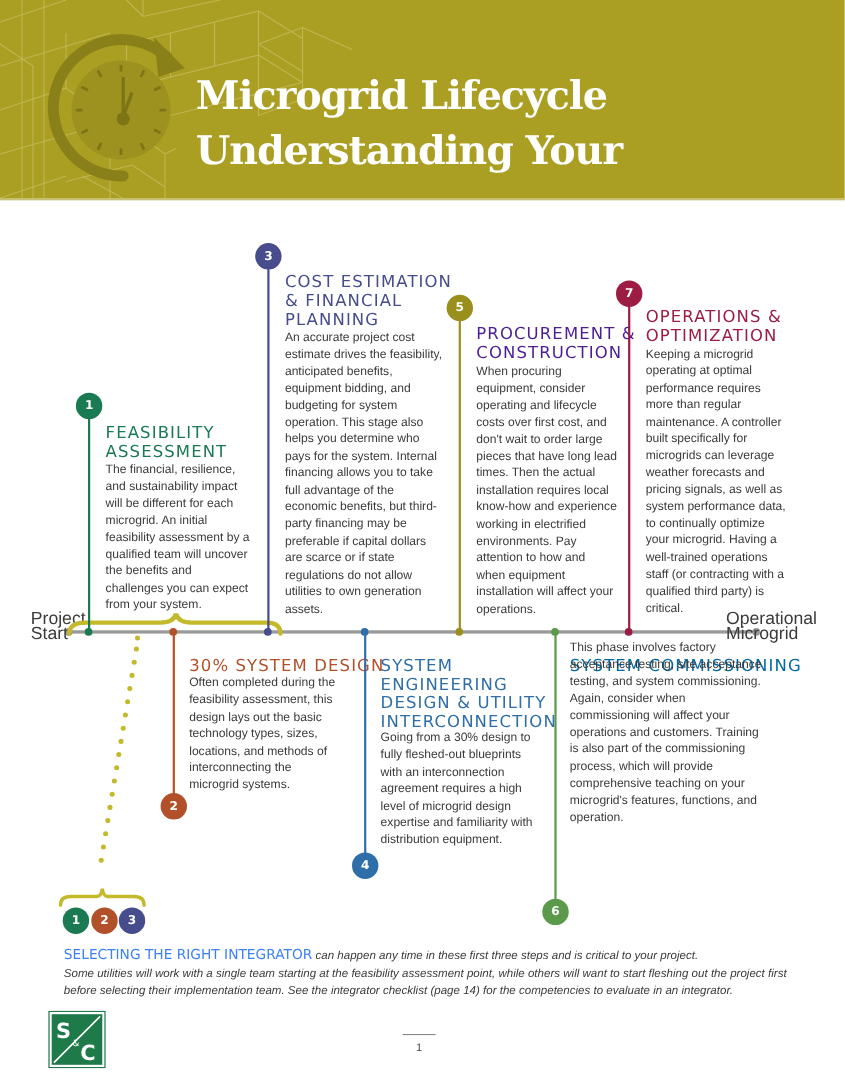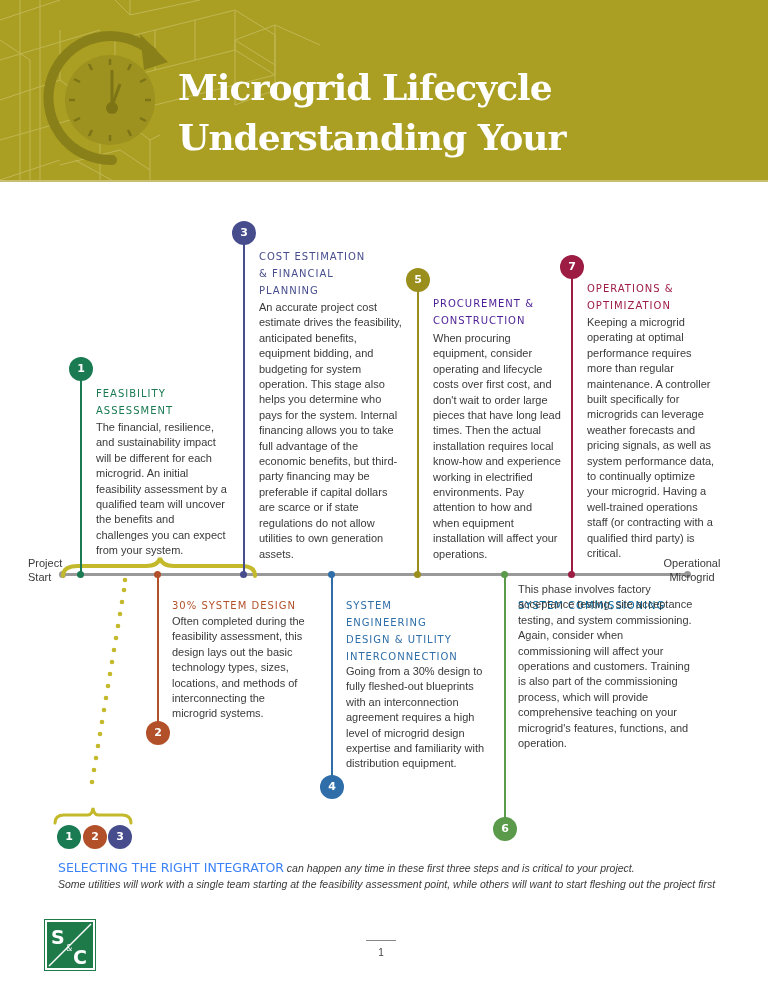--- a/index.html
+++ b/index.html
@@ -10,26 +10,26 @@
   .banner svg.grid { position: absolute; left: 0; top: 0; }
   .banner .bottom-line { position: absolute; left: 0; bottom: 0; width: 768px; height: 2px; background: #c8c070; }
   .title { position: absolute; left: 178px; top: 62px; font-family: "DejaVu Serif", serif; font-weight: bold; color: #fff; font-size: 36px; line-height: 50px; letter-spacing: -1px; }
   .title span { display: block; }
 
   .abs { position: absolute; }
   .vline { position: absolute; width: 2px; }
   .badge { position: absolute; width: 24px; height: 24px; border-radius: 50%; color: #fff; font-family: "DejaVu Sans", sans-serif; font-weight: bold; font-size: 11px; text-align: center; line-height: 24px; }
   .dot { position: absolute; width: 7px; height: 7px; border-radius: 50%; }
 
-  .heading { position: absolute; font-family: "DejaVu Sans", sans-serif; font-size: 10px; letter-spacing: 1px; line-height: 17px; text-transform: uppercase; }
+  .heading { position: absolute; font-family: "DejaVu Sans", sans-serif; font-size: 15px; letter-spacing: 1px; line-height: 17px; text-transform: uppercase; }
   .body-text { position: absolute; font-family: "Liberation Sans", sans-serif; font-size: 11px; line-height: 15.4px; color: #3a3a3a; }
 
   .timeline { position: absolute; left: 62px; top: 573px; width: 625px; height: 3px; background: #999; }
   .end-dot { position: absolute; width: 7px; height: 7px; border-radius: 50%; background: #999; }
-  .end-label { position: absolute; font-family: "Liberation Sans", sans-serif; font-size: 11px; line-height: 14px; color: #3a3a3a; }
+  .end-label { position: absolute; font-family: "Liberation Sans", sans-serif; font-size: 16px; line-height: 14px; color: #3a3a3a; }
 
   .footer-text { position: absolute; left: 58px; top: 860px; width: 690px; font-family: "Liberation Sans", sans-serif; font-style: italic; font-size: 10.5px; line-height: 16px; color: #3a3a3a; }
   .footer-text .lead { font-style: normal; font-family: "DejaVu Sans", sans-serif; font-size: 12.5px; color: #3b82f6; }
 
   .logo { position: absolute; left: 45px; top: 920px; width: 50px; height: 50px; background: #1f7a4a; border: 2px solid #fff; outline: 1px solid #1f7a4a; }
   .page-num { position: absolute; left: 366px; top: 940px; width: 30px; text-align: center; font-family: "Liberation Sans", sans-serif; font-size: 10px; color: #444; padding-top: 6px; border-top: 1px solid #888; }
 </style>
 </head>
 <body>
 
@@ -177,20 +177,21 @@
 <svg class="abs" style="left:52px;top:805px" width="82" height="22">
   <path d="M3 18 Q3 10 12 10 L36 10 Q40 10 41 3 Q42 10 46 10 L70 10 Q79 10 79 18" stroke="#c4b92a" stroke-width="3" fill="none" stroke-linecap="round"></path>
 </svg>
 <div class="badge" style="left:57px;top:825px;background:#1a7a52">1</div>
 <div class="badge" style="left:83px;top:825px;background:#b2502a">2</div>
 <div class="badge" style="left:108px;top:825px;background:#464c8c">3</div>
 
 <div class="footer-text">
   <div><span class="lead">SELECTING THE RIGHT INTEGRATOR</span><span> can happen any time in these first three steps and is critical to your project.</span></div>
   <div>Some utilities will work with a single team starting at the feasibility assessment point, while others will want to start fleshing out the project first</div>
+  <div>before selecting their implementation team.  See the integrator checklist (page 14) for the competencies to evaluate in an integrator.</div>
 </div>
 
 <div class="logo">
   <svg width="46" height="46" viewBox="0 0 46 46">
     <line x1="2" y1="44" x2="44" y2="2" stroke="#fff" stroke-width="1.5"></line>
     <text x="4" y="22" fill="#fff" font-family="DejaVu Sans, sans-serif" font-weight="bold" font-size="19">S</text>
     <text x="19" y="29" fill="#fff" font-family="DejaVu Sans, sans-serif" font-size="8">&amp;</text>
     <text x="26" y="42" fill="#fff" font-family="DejaVu Sans, sans-serif" font-weight="bold" font-size="19">C</text>
   </svg>
 </div>

